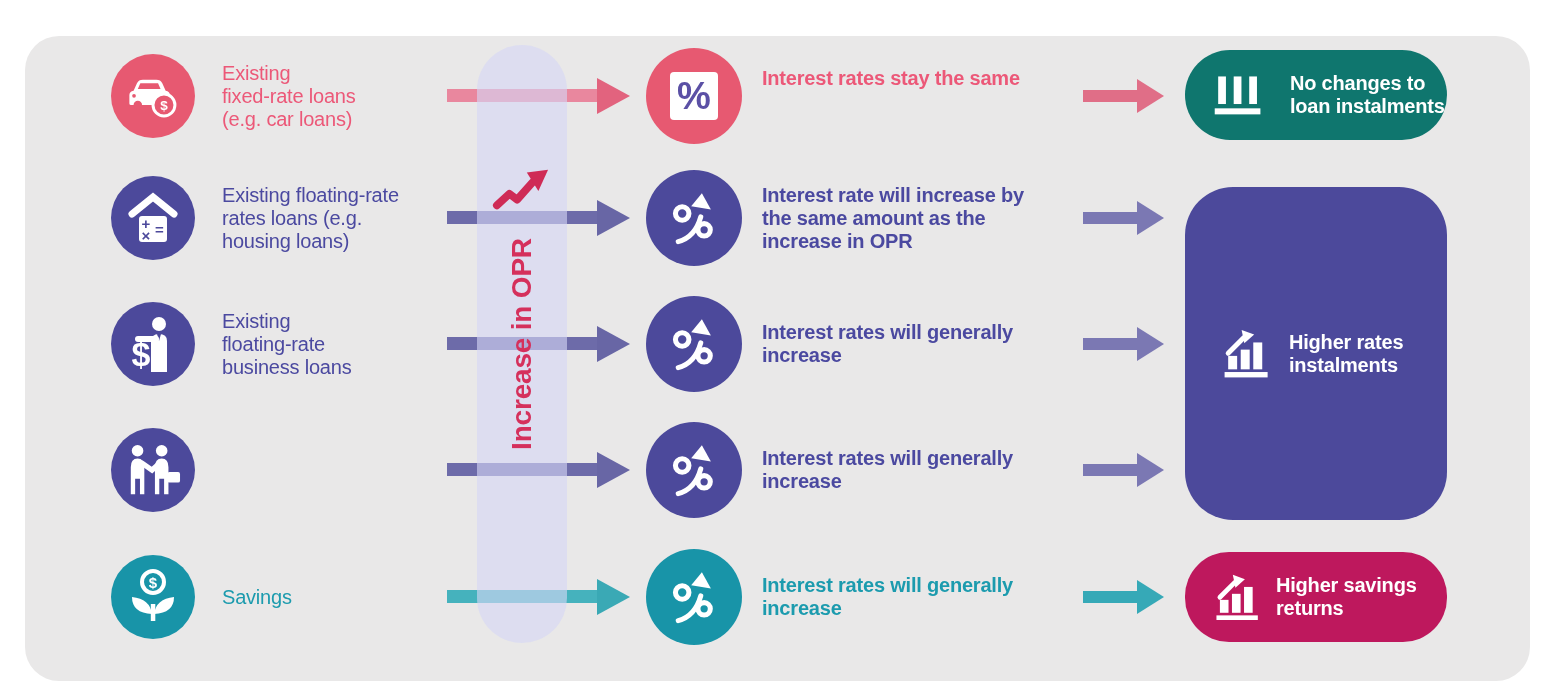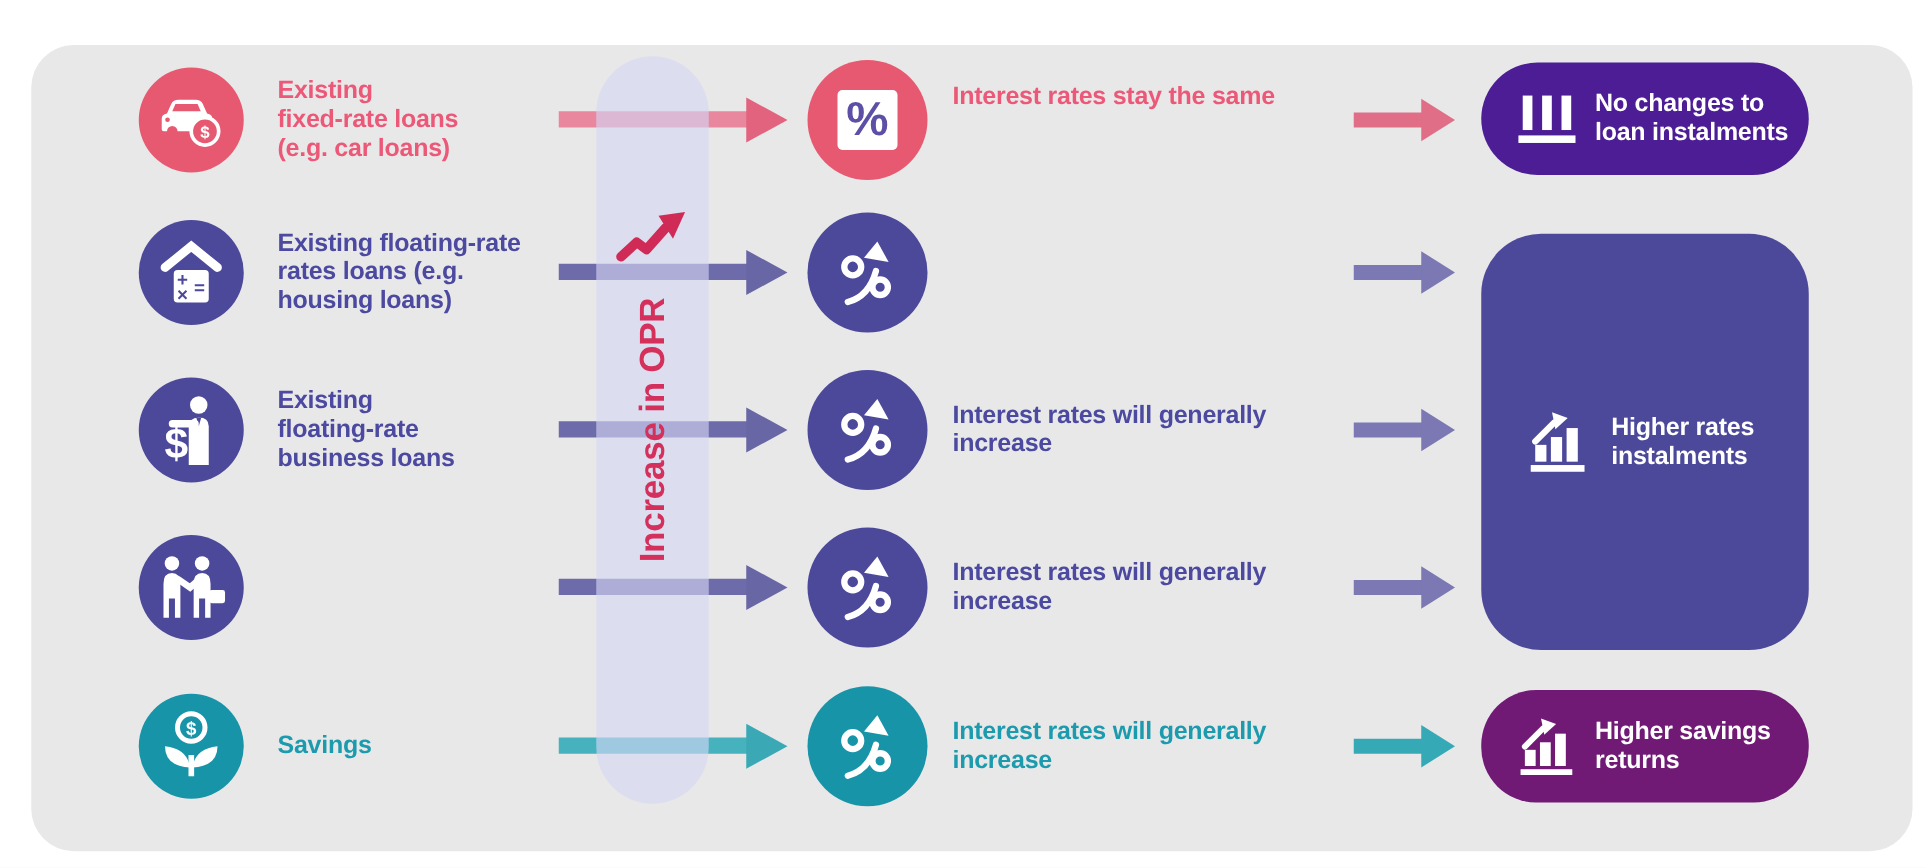--- a/index.html
+++ b/index.html
@@ -9,21 +9,21 @@
 
   
   .circle{position:absolute;border-radius:50%;display:flex;align-items:center;justify-content:center;z-index:3;}
   .src{left:111px;width:84px;height:84px;}
   .mid{left:646px;width:96px;height:96px;}
   .pink-bg{background:#E75971;}
   .indigo-bg{background:#4C499B;}
   .teal-bg{background:#1894A8;}
 
   .label{position:absolute;left:222px;width:250px;transform:translateY(-50%);
-         font-size:20px;line-height:23px;font-weight:700;letter-spacing:-0.2px;white-space:pre-line;z-index:3;}
+         font-size:20px;line-height:23px;font-weight:400;letter-spacing:-0.2px;white-space:pre-line;z-index:3;}
   .midtext{position:absolute;left:762px;width:350px;transform:translateY(-50%);
          font-size:20px;line-height:23px;font-weight:700;letter-spacing:-0.2px;white-space:pre-line;z-index:3;}
   .pink-t{color:#EC5878;}
   .indigo-t{color:#4B49A0;}
   .teal-t{color:#1C9BAE;}
 
   
   .arrowL{position:absolute;left:447px;width:183px;height:36px;z-index:1;}
   .arrowL .shaft{position:absolute;left:0;top:11px;width:152px;height:13px;}
   .arrowL .head{position:absolute;left:150px;top:0;width:0;height:0;
@@ -49,23 +49,23 @@
 
   
   .pct-square{width:48px;height:48px;background:#fff;border-radius:4px;display:flex;
         align-items:center;justify-content:center;}
   .pct-square span{font-size:38px;font-weight:700;color:#5B50A5;line-height:48px;}
 
   
   .result{position:absolute;left:1185px;width:262px;display:flex;align-items:center;box-sizing:border-box;
         color:#fff;font-size:20px;line-height:23px;font-weight:700;letter-spacing:-0.2px;z-index:3;}
   .result .rtext{white-space:pre-line;}
-  .res-pink{top:50px;height:90px;border-radius:45px;background:#4c1d95;padding-left:28px;gap:13px;}
+  .res-pink{top:50px;height:90px;border-radius:45px;background:#0f766e;padding-left:28px;gap:27px;}
   .res-indigo{top:187px;height:333px;border-radius:48px;background:#4C499B;padding-left:36px;gap:16px;}
-  .res-teal{top:552px;height:90px;border-radius:44px;background:#701a75;padding-left:28px;gap:13px;}
+  .res-teal{top:552px;height:90px;border-radius:44px;background:#be185d;padding-left:28px;gap:13px;}
   svg{display:block;}
 </style>
 </head>
 <body>
 
 <div class="canvas">
   <div class="card"></div>
 
   <div class="circle src pink-bg" style="top:54px">
     <svg viewBox="0 0 64 54" width="54">
@@ -112,20 +112,23 @@
       <div class="head"></div>
     </div>
   <div class="circle mid indigo-bg" style="top:170px">
     <svg viewBox="0 0 48 48" width="54">
       <circle cx="13.5" cy="20" r="6" fill="none" stroke="#fff" stroke-width="4.5"></circle>
       <circle cx="33" cy="34.5" r="5.5" fill="none" stroke="#fff" stroke-width="4.5"></circle>
       <path d="M10,45 Q25,41 30,23" stroke="#fff" stroke-width="4.5" fill="none" stroke-linecap="round"></path>
       <polygon points="31,2 21.5,13.5 39,16.5" fill="#fff"></polygon>
     </svg>
   </div>
+  <div class="midtext indigo-t" style="top:218px">Interest rate will increase by
+the same amount as the
+increase in OPR</div>
   <div class="arrowR iar" style="top:201px">
       <div class="shaft"></div>
       <div class="head"></div>
     </div>
 
   <div class="circle src indigo-bg" style="top:302px">
     <svg viewBox="0 0 50 56" width="50">
       <circle cx="31" cy="8" r="7" fill="#fff"></circle>
       <path fill="#fff" d="M23,56 V26 Q23,18 31,18 Q39,18 39,25 V56 Z"></path>
       <polygon points="29,18 33,18 31,25" fill="#4C499B"></polygon>

